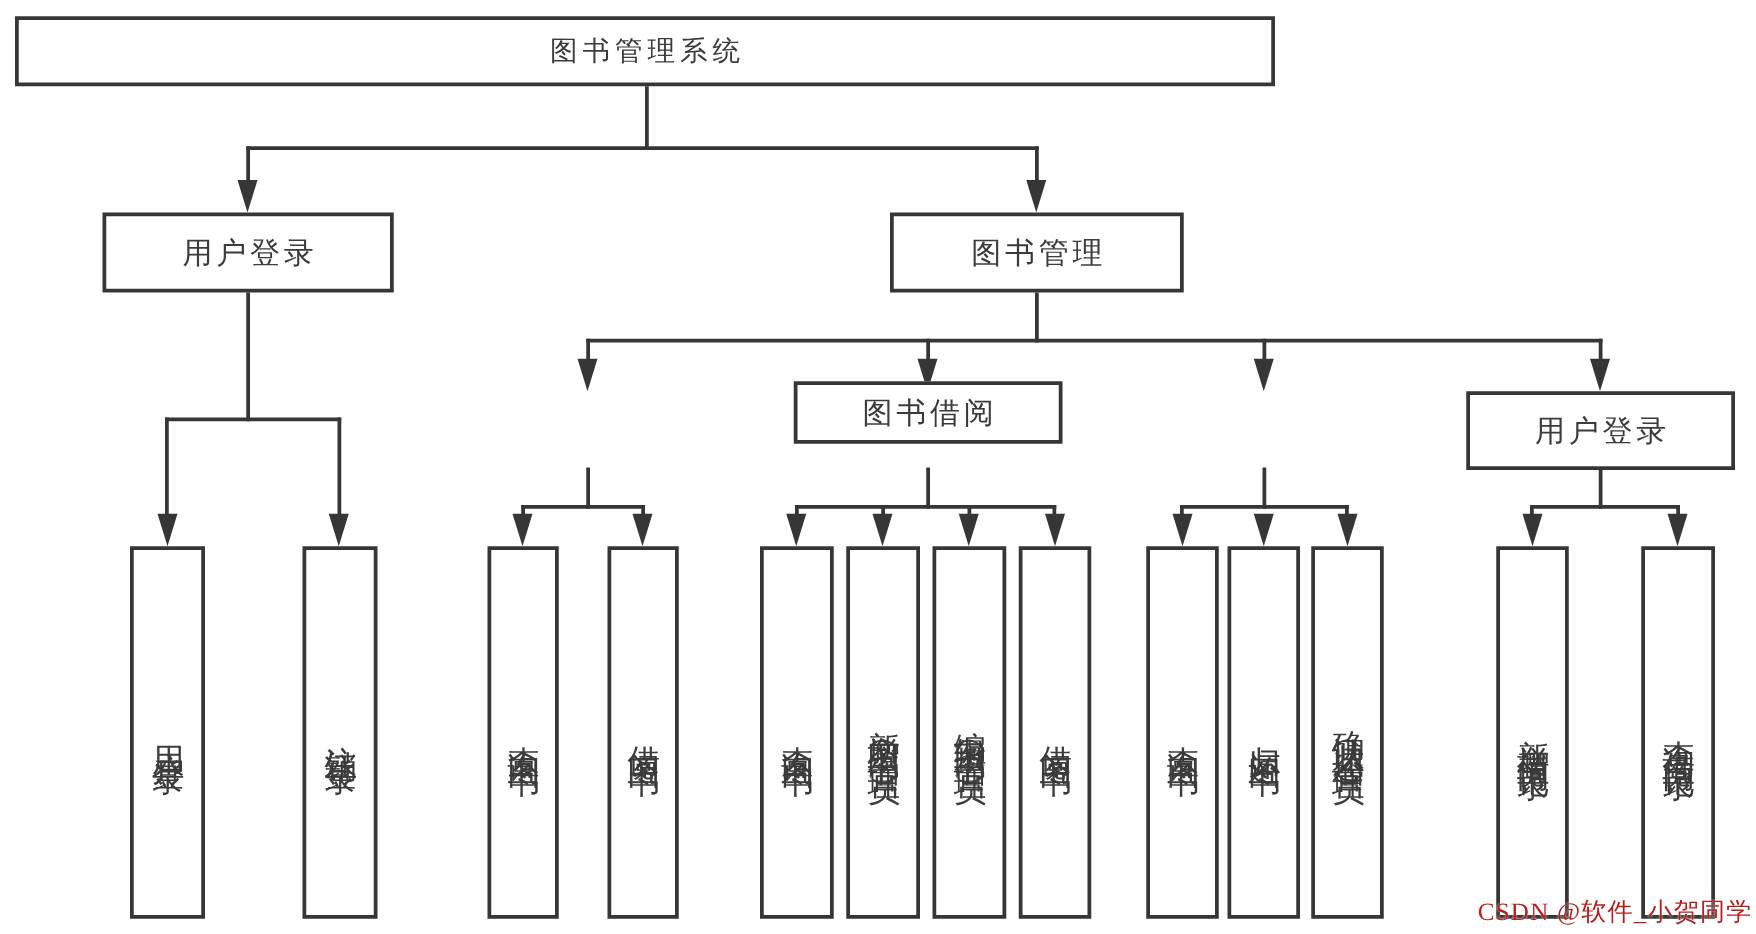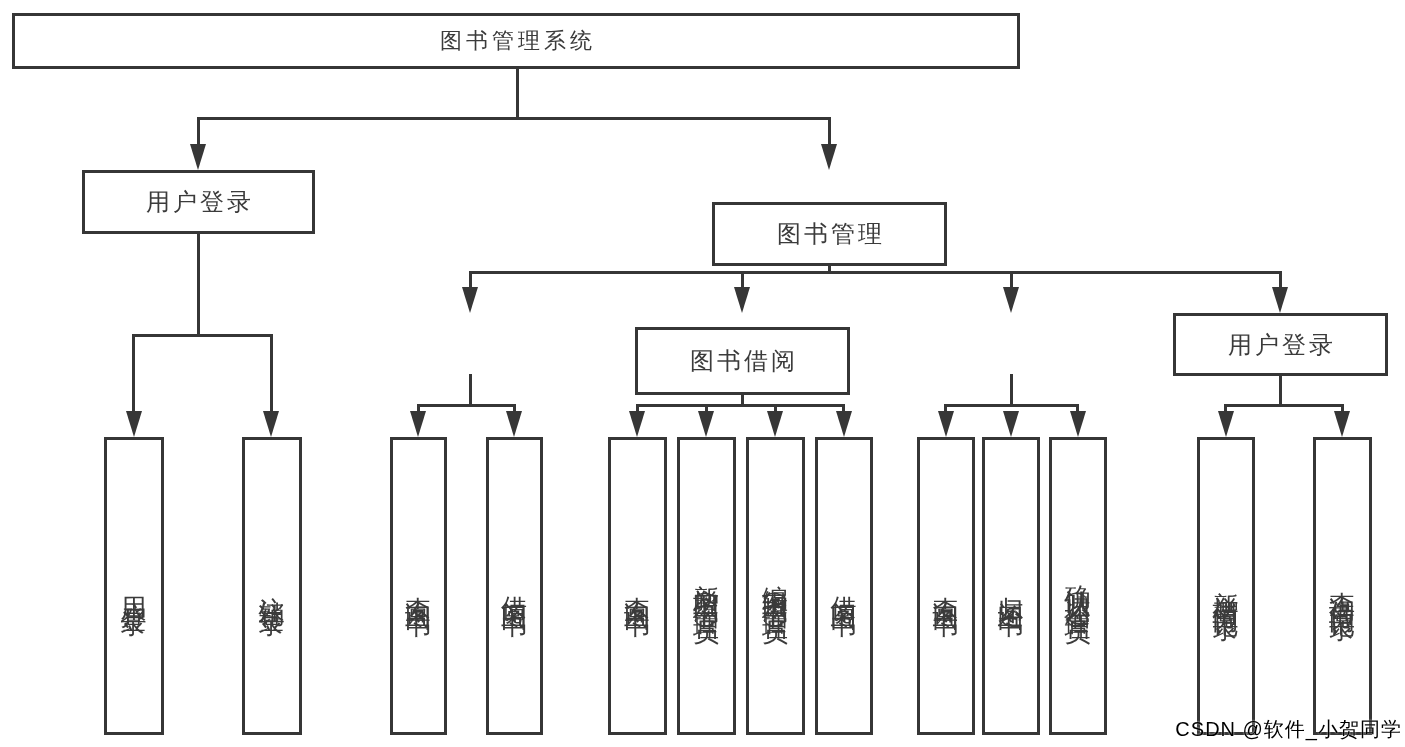--- a/index.html
+++ b/index.html
@@ -1,21 +1,21 @@
 <!DOCTYPE html>
 <html><head>
 <meta charset="utf-8">
 <style>
   html,body{margin:0;padding:0;background:#ffffff;}
   .stage{
     position:relative;
     width:1405px;height:747px;
     background:#ffffff;
     overflow:hidden;
-    font-family:Liberation Sans, sans-serif;
+    font-family:Liberation Serif, serif;
   }
   .box{
     position:absolute;
     box-sizing:border-box;
     border:3px solid #363636;
     background:#ffffff;
     display:flex;
     align-items:center;
     justify-content:center;
   }
@@ -39,21 +39,21 @@
   .arrow{
     position:absolute;width:0;height:0;
     border-left:8px solid transparent;
     border-right:8px solid transparent;
     border-top:26px solid #363636;
   }
   .watermark{
     position:absolute;
     right:3px;bottom:4px;
     font-size:20px;
-    color:#000000;
+    color:#b91c1c;
     letter-spacing:1px;
     text-shadow:0 0 2px #ffffff;
     white-space:nowrap;
     z-index:5;
     margin-left:40px;
   }
 </style>
 </head>
 <body>
 
@@ -117,25 +117,25 @@
   <div class="arrow" style="left:1218px;top:411px;"></div>
   <div class="arrow" style="left:1334px;top:411px;"></div>
 
   <div class="box" style="left:12px;top:13px;width:1008px;height:56px;">
     <span class="hlabel rootlabel">图书管理系统</span>
   </div>
 
   <div class="box" style="left:82px;top:170px;width:233px;height:64px;">
     <span class="hlabel">用户登录</span>
   </div>
-  <div class="box" style="left:712px;top:170px;width:235px;height:64px;margin-top:32px;">
+  <div class="box" style="left:712px;top:170px;width:235px;height:64px;">
     <span class="hlabel">图书管理</span>
   </div>
 
-  <div class="box" style="left:635px;top:327px;width:215px;height:68px;">
+  <div class="box" style="left:635px;top:305px;width:215px;height:50px;">
     <span class="hlabel">图书借阅</span>
   </div>
   <div class="box" style="left:1173px;top:313px;width:215px;height:63px;">
     <span class="hlabel">用户登录</span>
   </div>
 
   <div class="box" style="left:104px;top:437px;width:60px;height:298px;">
     <span class="vlabel">用户登录</span>
   </div>
   <div class="box" style="left:242px;top:437px;width:60px;height:298px;">

